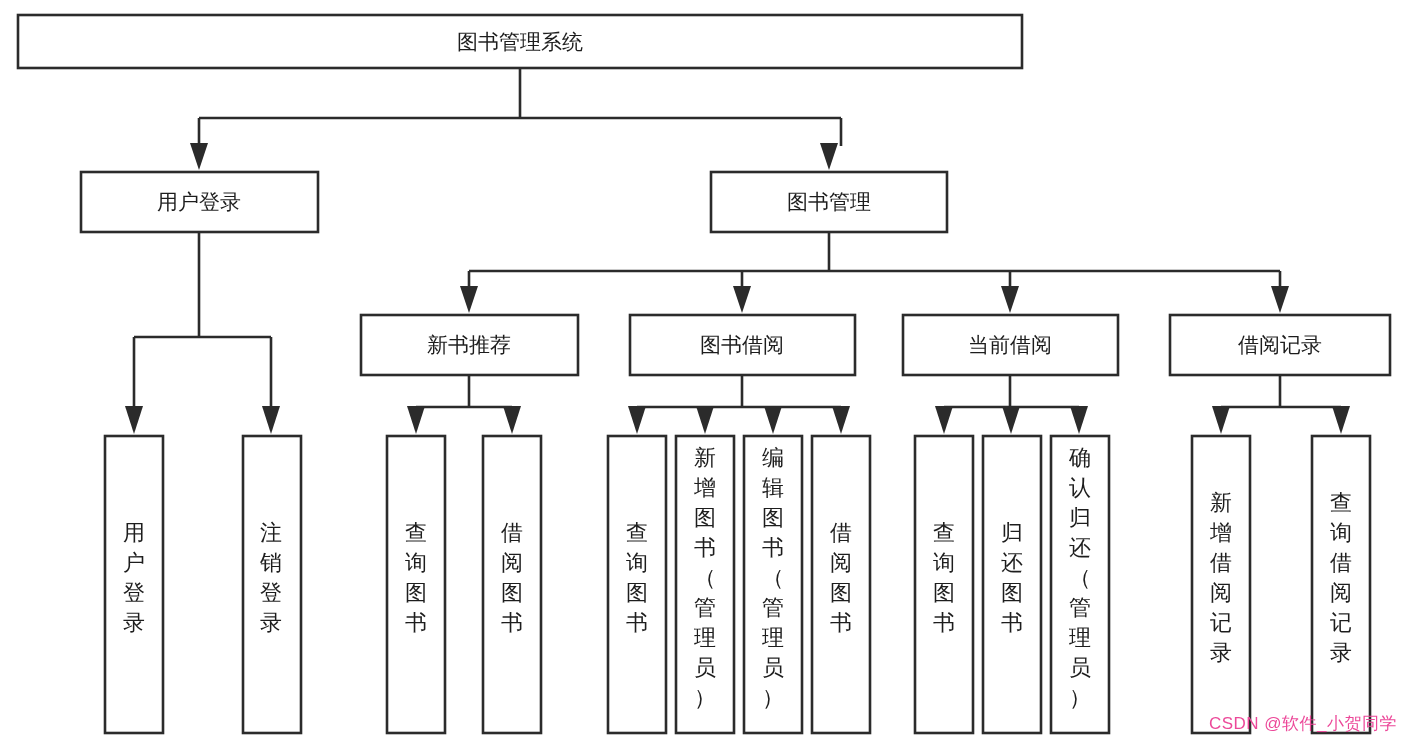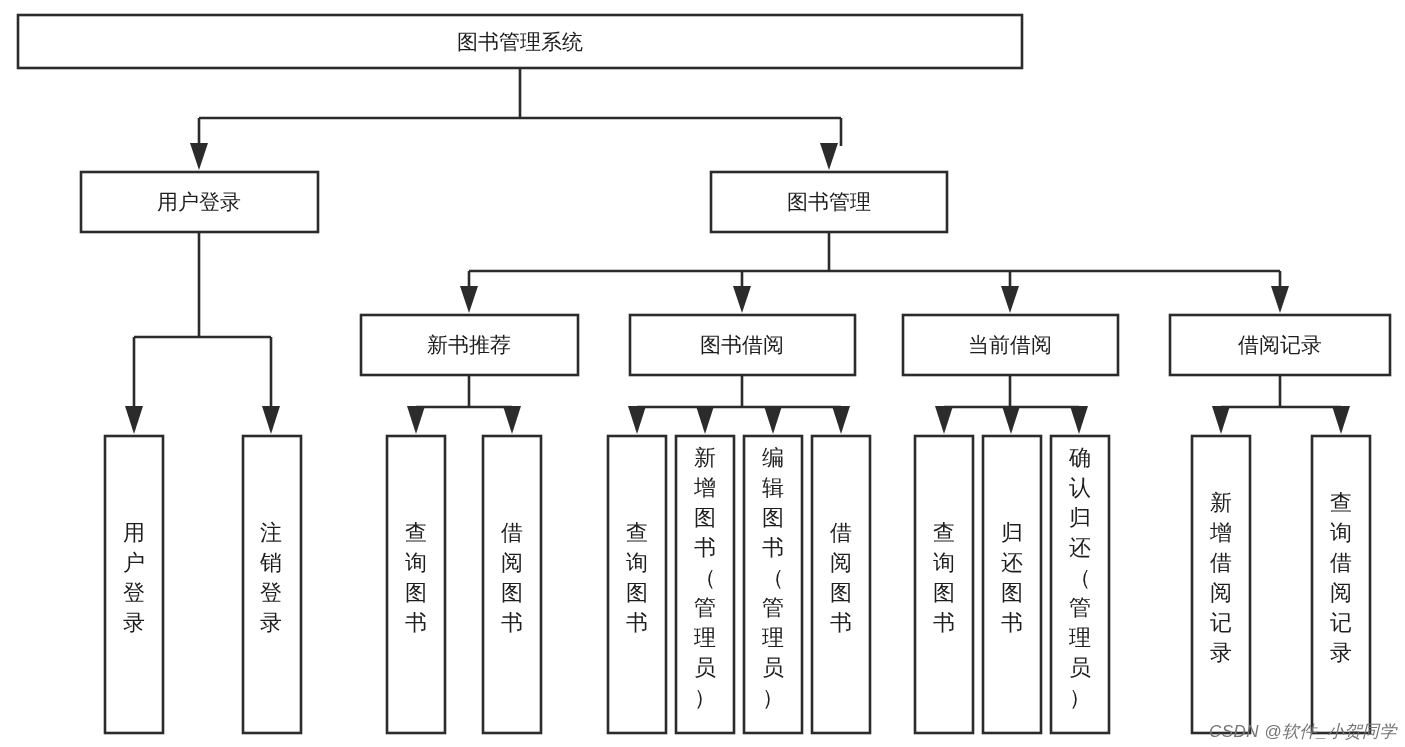--- a/index.html
+++ b/index.html
@@ -50,28 +50,27 @@
   }
   .node-label-v {
     font-family: "Liberation Sans", "DejaVu Sans", sans-serif;
     font-size: 22px;
     fill: #1d1d1d;
     text-anchor: middle;
   }
   .watermark {
     position: absolute;
     right: 8px;
-    bottom: 4px;
+    bottom: 12px;
     font-family: "Liberation Sans", "DejaVu Sans", sans-serif;
     font-size: 17px;
-    color: #737373;
+    color: #ec4899;
     letter-spacing: 0.5px;
     white-space: nowrap;
     user-select: none;
-    font-style: italic;
   }
 </style>
 </head>
 <body>
 
 <div id="diagram-root">
 
   <svg class="canvas" viewBox="0 0 1405 747" xmlns="http://www.w3.org/2000/svg">
 
     <defs></defs>

